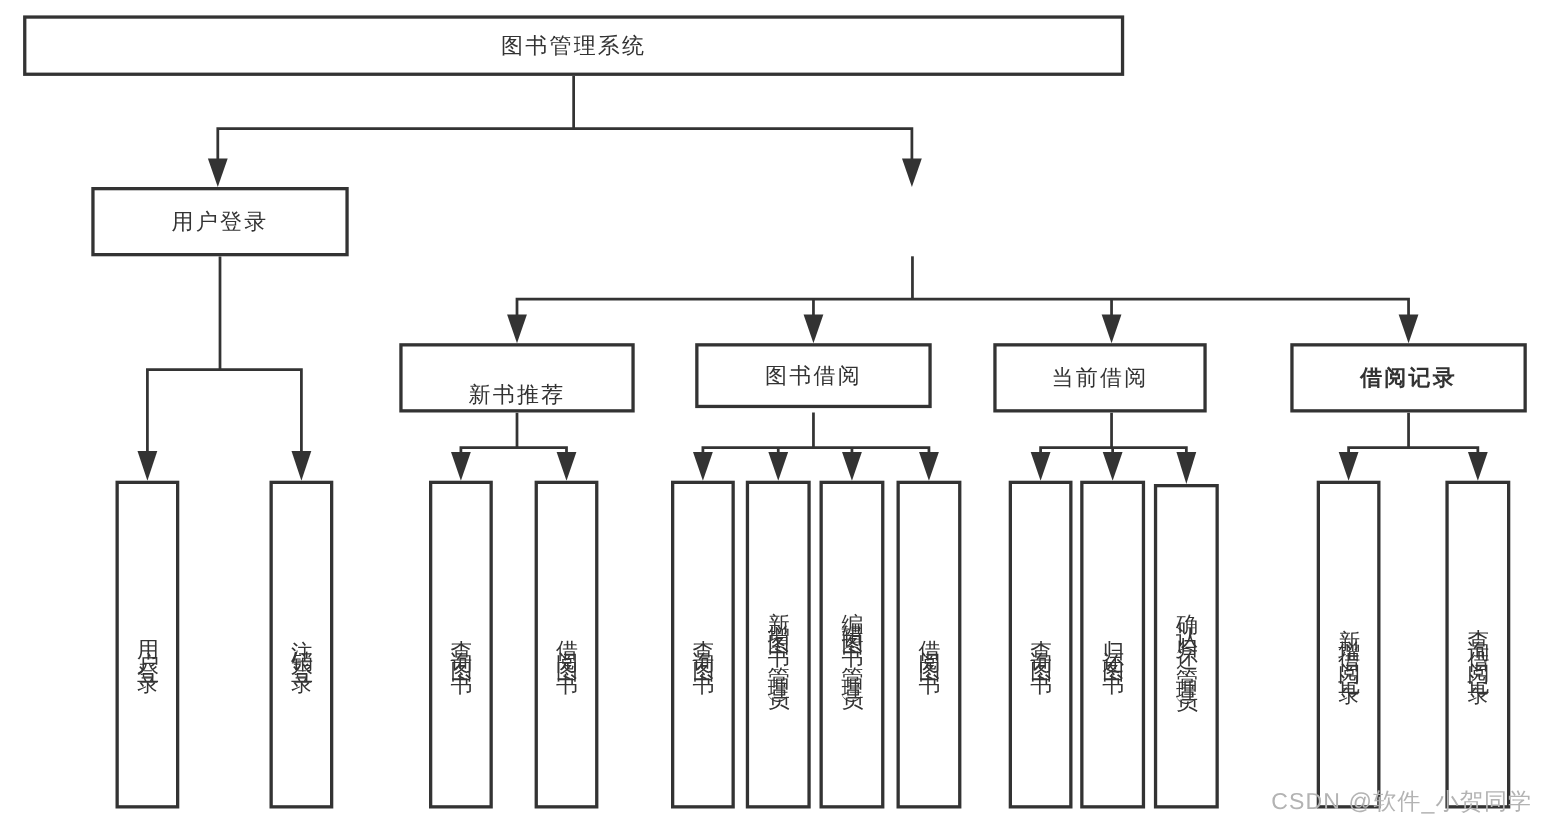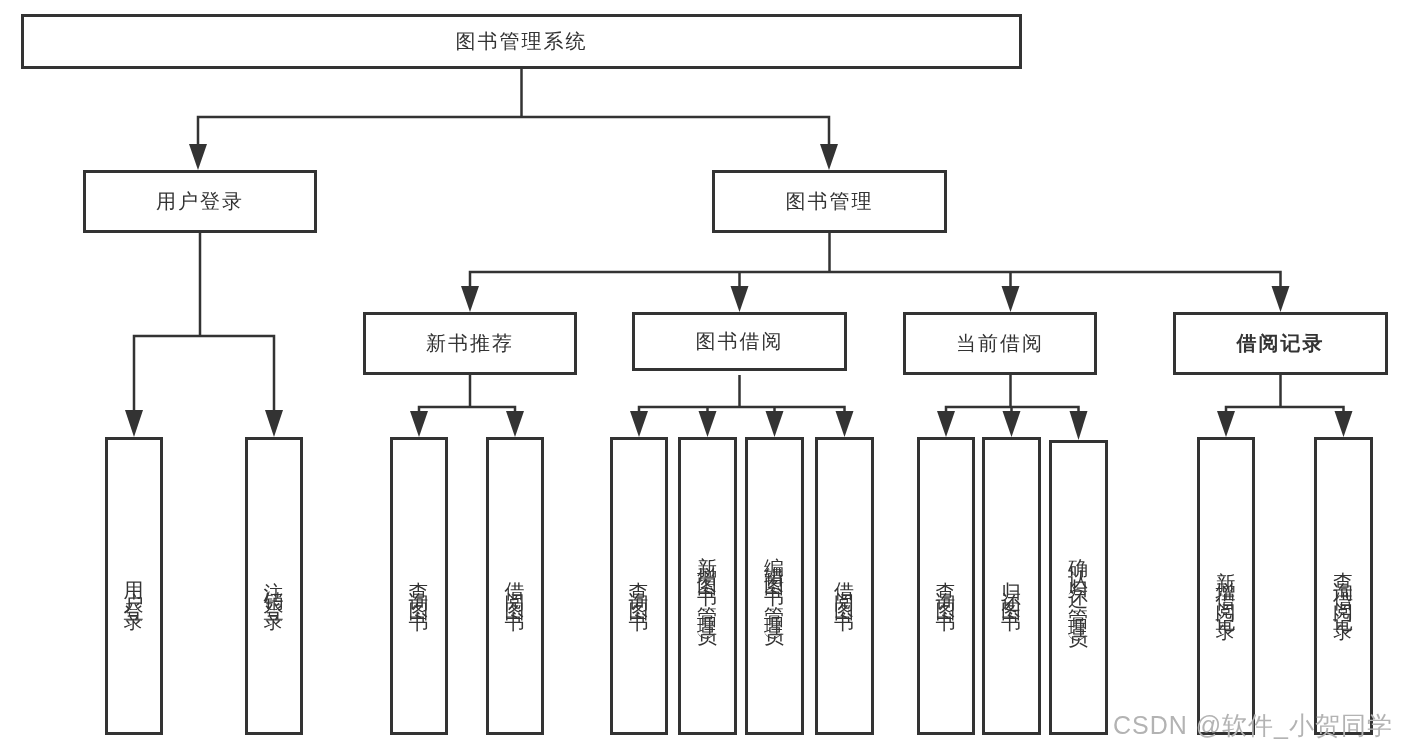--- a/index.html
+++ b/index.html
@@ -31,21 +31,21 @@
     text-orientation: mixed;
     letter-spacing: 10px;
     font-size: 20px;
     line-height: 1;
     white-space: nowrap;
   }
   .watermark {
     position: absolute;
     right: 12px;
     bottom: 5px;
-    font-size: 25px;
+    font-size: 21px;
     color: #b3b3b3;
     letter-spacing: 1px;
     white-space: nowrap;
   }
 </style>
 </head>
 <body>
 
 <div class="stage">
 
@@ -102,25 +102,22 @@
     </g>
   </svg>
 
   <div class="node" style="left:21px; top:14px; width:1001px; height:55px;">
     <span>图书管理系统</span>
   </div>
 
   <div class="node" style="left:83px; top:170px; width:234px; height:63px;">
     <span>用户登录</span>
   </div>
-  <div class="node" style="left:712px; top:170px; width:235px; height:63px;">
-    <span>图书管理</span>
-  </div>
 
-  <div class="node" style="left:363px; top:312px; width:214px; height:63px;">
+  <div class="node" style="left:363px; top:312px; width:214px; height:63px;align-items:flex-end;">
     <span>新书推荐</span>
   </div>
   <div class="node" style="left:632px; top:312px; width:215px; height:59px;">
     <span>图书借阅</span>
   </div>
   <div class="node" style="left:903px; top:312px; width:194px; height:63px;">
     <span>当前借阅</span>
   </div>
   <div class="node" style="left:1173px; top:312px; width:215px; height:63px;font-weight:bold;">
     <span>借阅记录</span>

